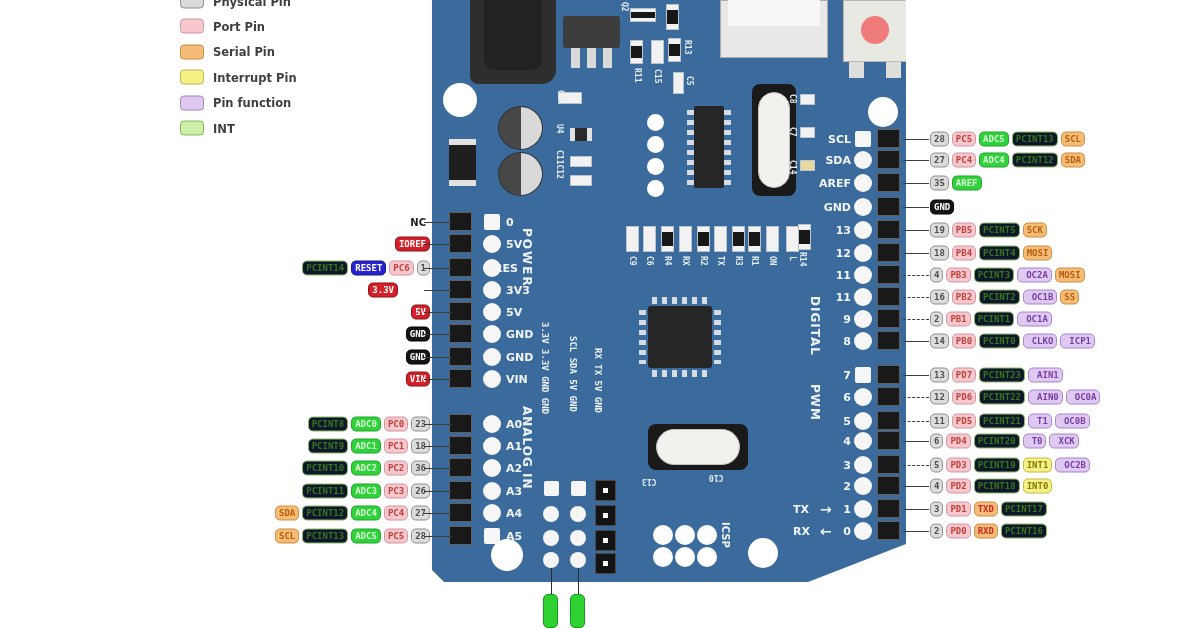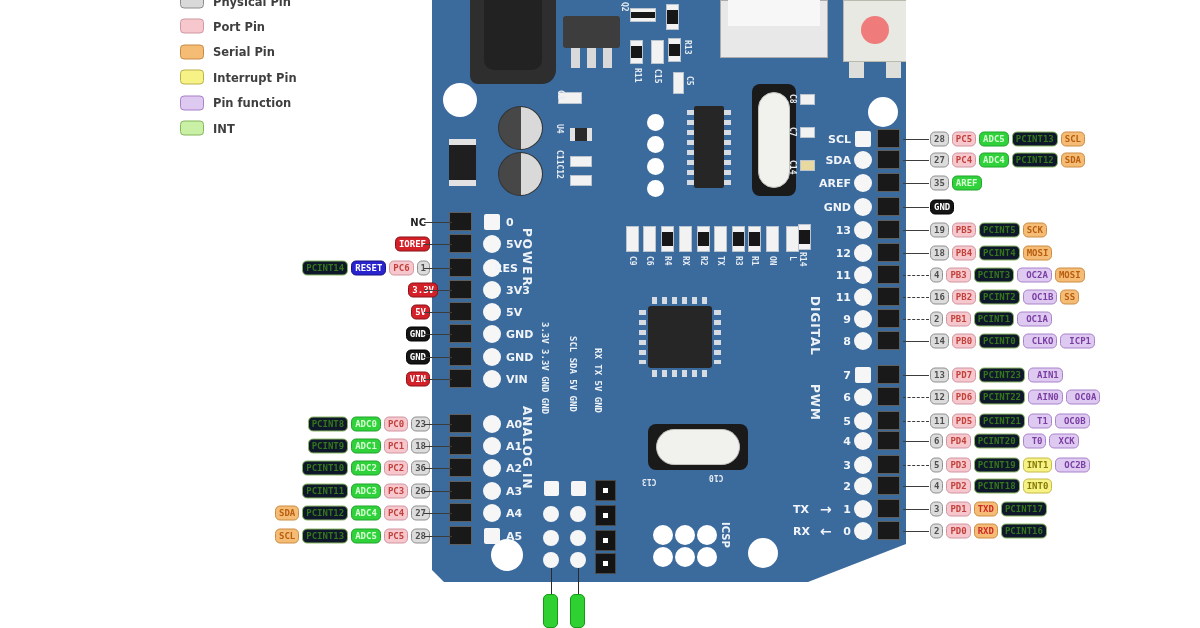--- a/index.html
+++ b/index.html
@@ -320,21 +320,21 @@
       <span class="badge b-red">IOREF</span>
     </div>
     <div class="pline" style="top: 244px; left: 424px; width: 28px;"></div>
     <div class="prow" style="top: 268px; right: 770px; justify-content: flex-end;">
       <span class="badge b-pcint">PCINT14</span>
       <span class="badge b-blue">RESET</span>
       <span class="badge b-port">PC6</span>
       <span class="badge b-phys">1</span>
     </div>
     <div class="pline" style="top: 268px; left: 424px; width: 28px;"></div>
-    <div class="prow" style="top: 290px; right: 762px; justify-content: flex-end;">
+    <div class="prow" style="top: 290px; right: 802px; justify-content: flex-end;">
       <span class="badge b-red">3.3V</span>
     </div>
     <div class="pline" style="top: 290px; left: 424px; width: 28px;"></div>
     <div class="prow" style="top: 312px; right: 770px; justify-content: flex-end;">
       <span class="badge b-red">5V</span>
     </div>
     <div class="pline" style="top: 312px; left: 424px; width: 28px;"></div>
     <div class="prow" style="top: 334px; right: 770px; justify-content: flex-end;">
       <span class="badge b-gnd">GND</span>
     </div>

